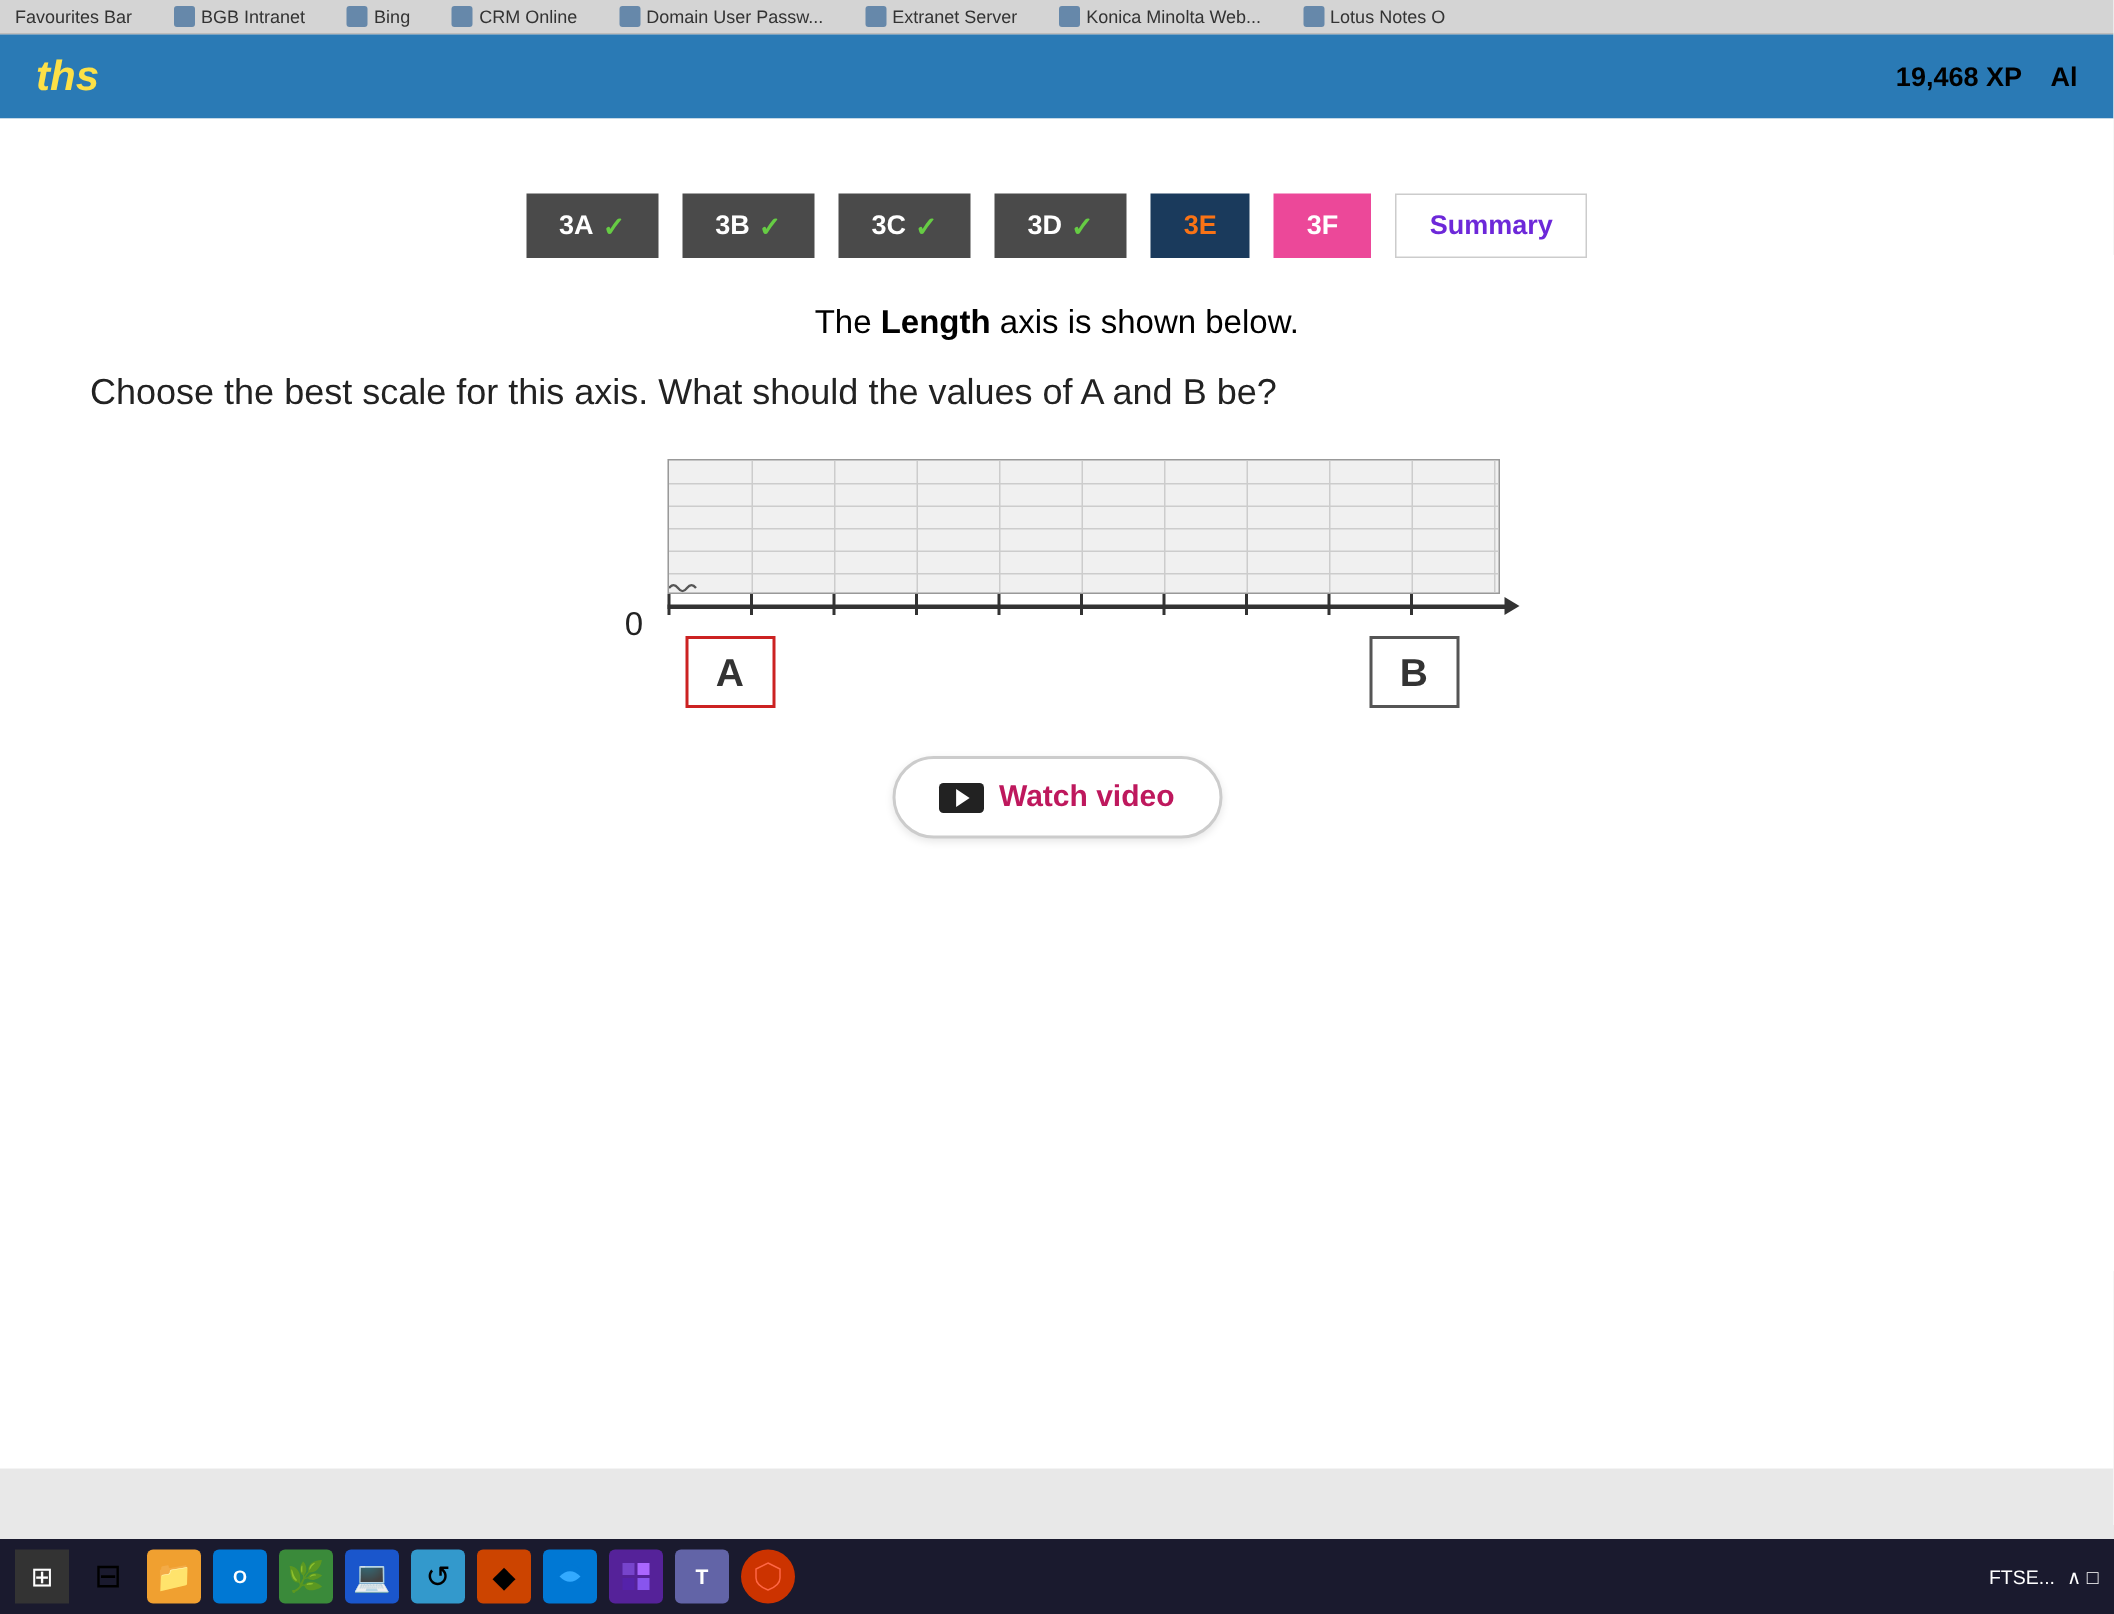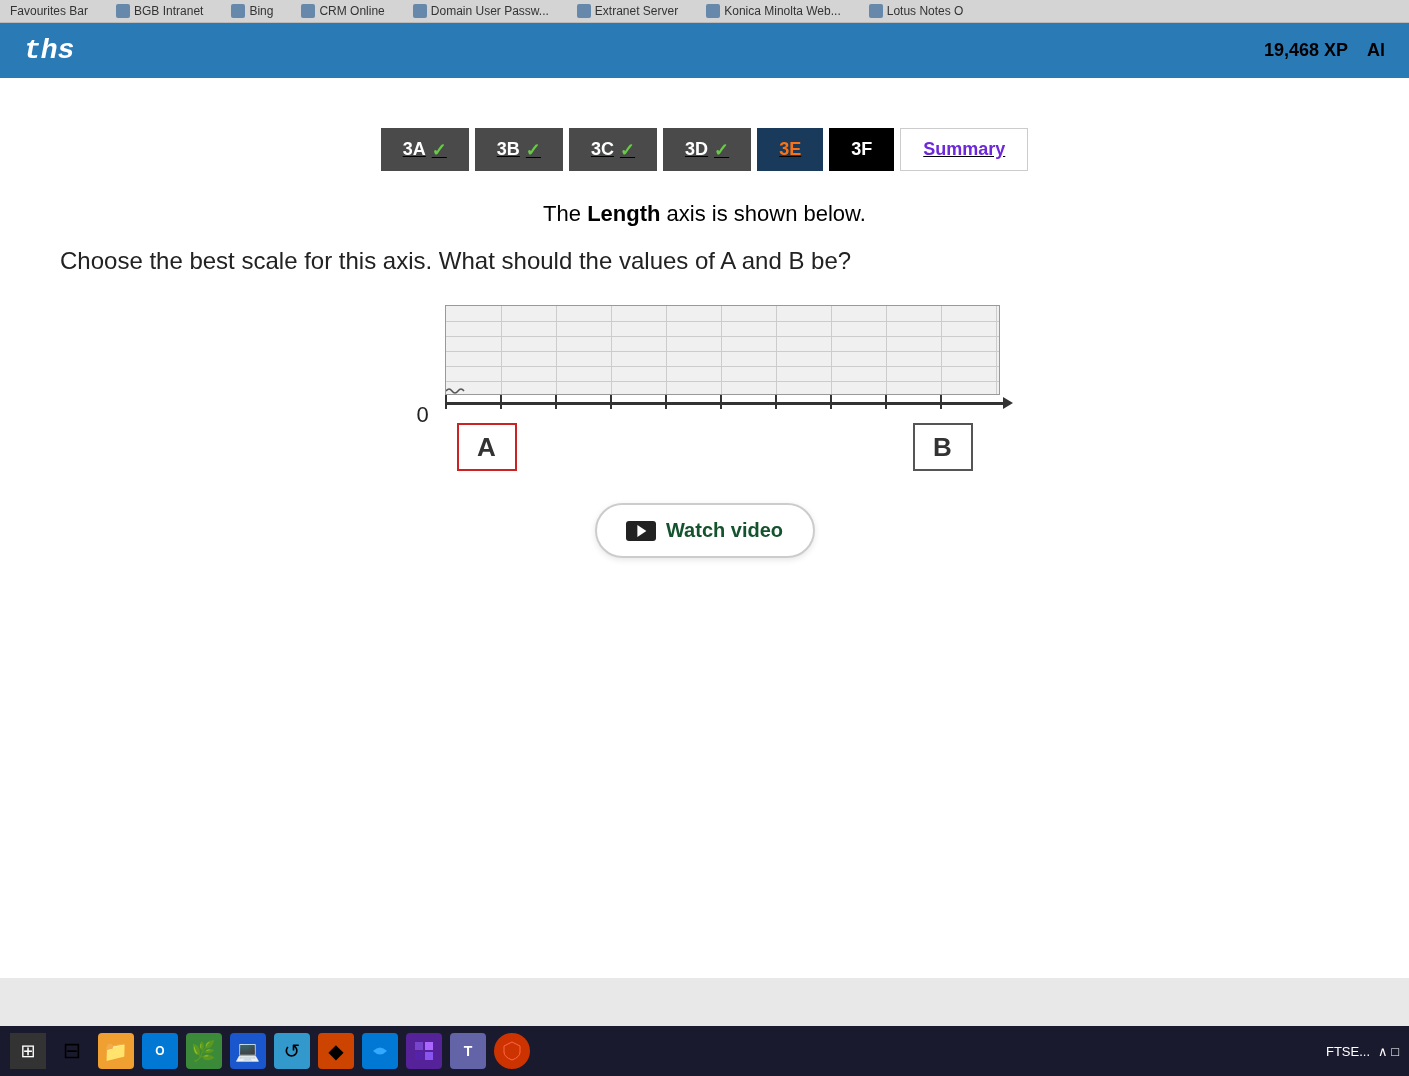--- a/index.html
+++ b/index.html
@@ -40,40 +40,38 @@
 
     
     .app-header {
       background: #2a7ab5;
       padding: 12px 24px;
       display: flex;
       align-items: center;
       justify-content: space-between;
     }
     .app-title {
-      color: #ffffff;
+      color: #fde047;
       font-size: 28px;
       font-weight: bold;
       font-style: italic;
-      font-family: Liberation Mono, monospace;
     }
     .header-xp {
       color: #000000;
       font-size: 18px;
       font-weight: bold;
     }
 
     
     .tab-nav {
       display: flex;
       justify-content: center;
-      gap: 6px;
+      gap: 16px;
       margin: 20px auto 30px;
       max-width: 900px;
-      text-decoration: underline;
     }
     .tab {
       padding: 10px 22px;
       font-size: 18px;
       font-weight: 600;
       border: none;
       cursor: pointer;
       background: #5a5a5a;
       color: white;
       display: flex;
@@ -81,21 +79,21 @@
       gap: 6px;
     }
     .tab.completed {
       background: #4a4a4a;
     }
     .tab.active {
       background: #1a3a5c;
       color: #f97316;
     }
     .tab.plain {
-      background: #000000;
+      background: #ec4899;
       color: white;
     }
     .tab.summary {
       background: white;
       color: #6d28d9;
       border: 1px solid #ccc;
     }
     .check-mark {
       color: #66cc44;
       font-weight: bold;
@@ -164,21 +162,21 @@
       align-items: center;
       justify-content: center;
       margin: 20px auto 0;
       width: 220px;
       padding: 14px 24px;
       background: white;
       border: 2px solid #ccc;
       border-radius: 30px;
       font-size: 20px;
       font-weight: 600;
-      color: #14532d;
+      color: #be185d;
       cursor: pointer;
       gap: 10px;
       box-shadow: 0 2px 6px rgba(0,0,0,0.1);
     }
     .video-icon {
       display: inline-flex;
       align-items: center;
     }
     .video-icon-box {
       width: 30px;

